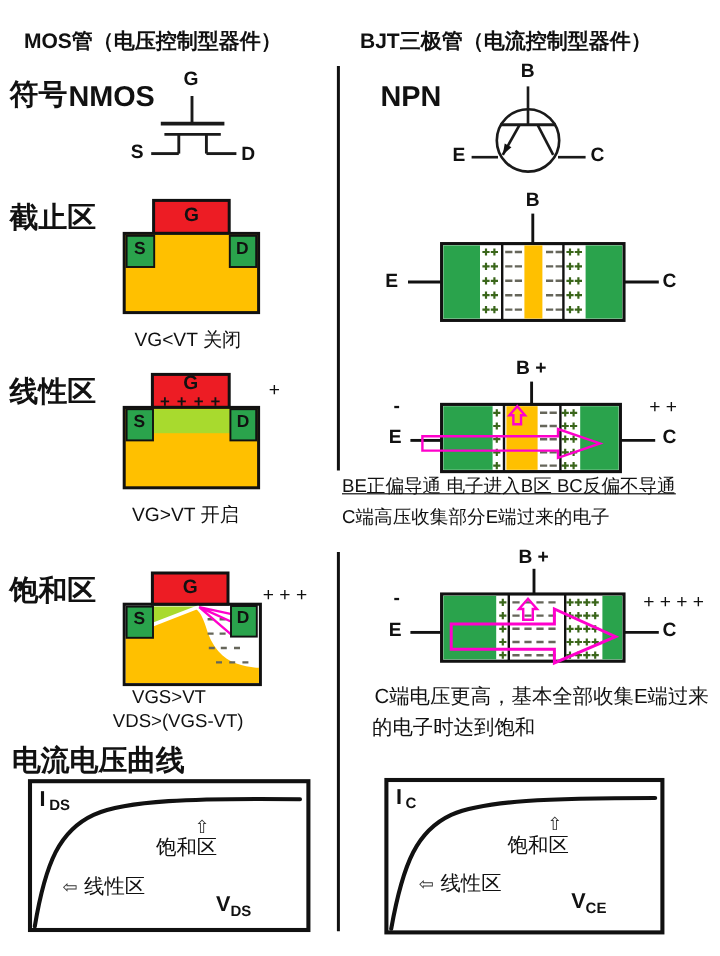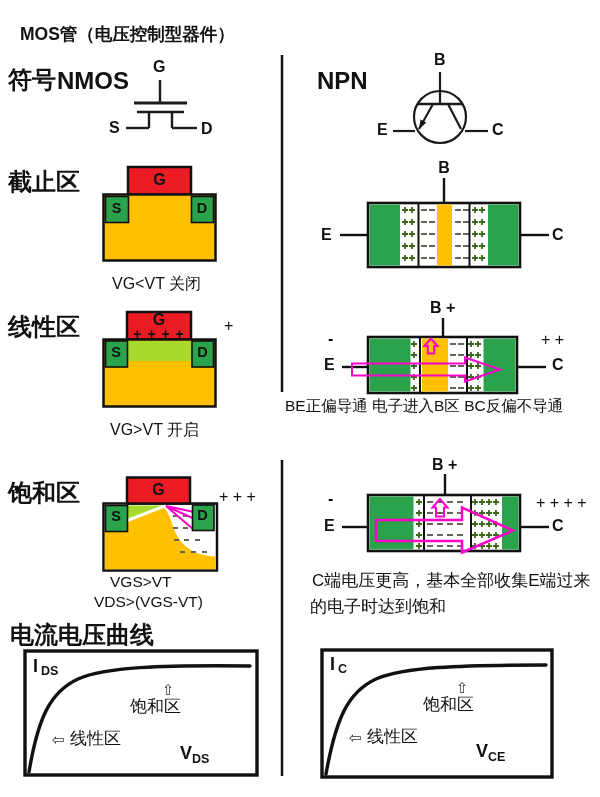--- a/index.html
+++ b/index.html
@@ -139,20 +139,21 @@
     <path d="M29,772 C38,718 50,692 78,679 C105,667 160,665 250,666" fill="none" stroke="#111" stroke-width="3.4" stroke-linecap="round"></path>
   </g>
 
   <g>
     <rect x="322" y="650" width="230" height="127" fill="#fff" stroke="#111" stroke-width="3.4"></rect>
     <path d="M326,774 C336,718 348,692 376,679 C404,667 458,665 546,665" fill="none" stroke="#111" stroke-width="3.4" stroke-linecap="round"></path>
   </g>
 </svg>
 
 <span class="lbl t-title" style="left:20px;top:24px;width:283px;">MOS管（电压控制型器件）</span>
+<span class="lbl t-title" style="left:300px;top:24px;width:300px;">BJT三极管（电流控制型器件）</span>
 
 <span class="lbl t-sec" style="left:8px;top:66px;">符号</span>
 <span class="lbl t-sec" style="left:57px;top:67px;">NMOS</span>
 <span class="lbl t-term" style="left:153px;top:58px;">G</span>
 <span class="lbl t-term" style="left:109px;top:119px;">S</span>
 <span class="lbl t-term" style="left:201px;top:120px;">D</span>
 
 <span class="lbl t-sec" style="left:317px;top:67px;">NPN</span>
 <span class="lbl t-term" style="left:434px;top:51px;">B</span>
 <span class="lbl t-term" style="left:377px;top:121px;">E</span>
@@ -182,21 +183,22 @@
 
 <span class="lbl t-term center" style="left:432px;top:159px;width:24px;">B</span>
 <span class="lbl t-term" style="left:321px;top:226px;">E</span>
 <span class="lbl t-term" style="left:552px;top:226px;">C</span>
 
 <span class="lbl t-term" style="left:430px;top:299px;">B +</span>
 <span class="lbl t-term" style="left:328px;top:330px;">-</span>
 <span class="lbl t-term" style="left:324px;top:356px;">E</span>
 <span class="lbl t-cap" style="left:541px;top:331px;">+ +</span>
 <span class="lbl t-term" style="left:552px;top:356px;">C</span>
-<span class="lbl t-note" style="left:285px;top:397px;">BE正偏导通  电子进入B区  BC反偏不导通</span>
+<span class="lbl t-note" style="left:285px;top:397px;text-decoration:underline;">BE正偏导通  电子进入B区  BC反偏不导通</span>
+<span class="lbl t-note" style="left:285px;top:423px;">C端高压收集部分E端过来的电子</span>
 
 <span class="lbl t-term" style="left:432px;top:456px;">B +</span>
 <span class="lbl t-term" style="left:328px;top:490px;">-</span>
 <span class="lbl t-term" style="left:324px;top:517px;">E</span>
 <span class="lbl t-cap" style="left:536px;top:494px;">+ + + +</span>
 <span class="lbl t-term" style="left:552px;top:517px;">C</span>
 <span class="lbl t-ann" style="left:310px;top:597px;">的电子时达到饱和</span>
 <span class="lbl t-ann" style="left:312px;top:571px;">C端电压更高，基本全部收集E端过来</span>
 
 <span class="lbl t-sec" style="left:10px;top:621px;">电流电压曲线</span>

